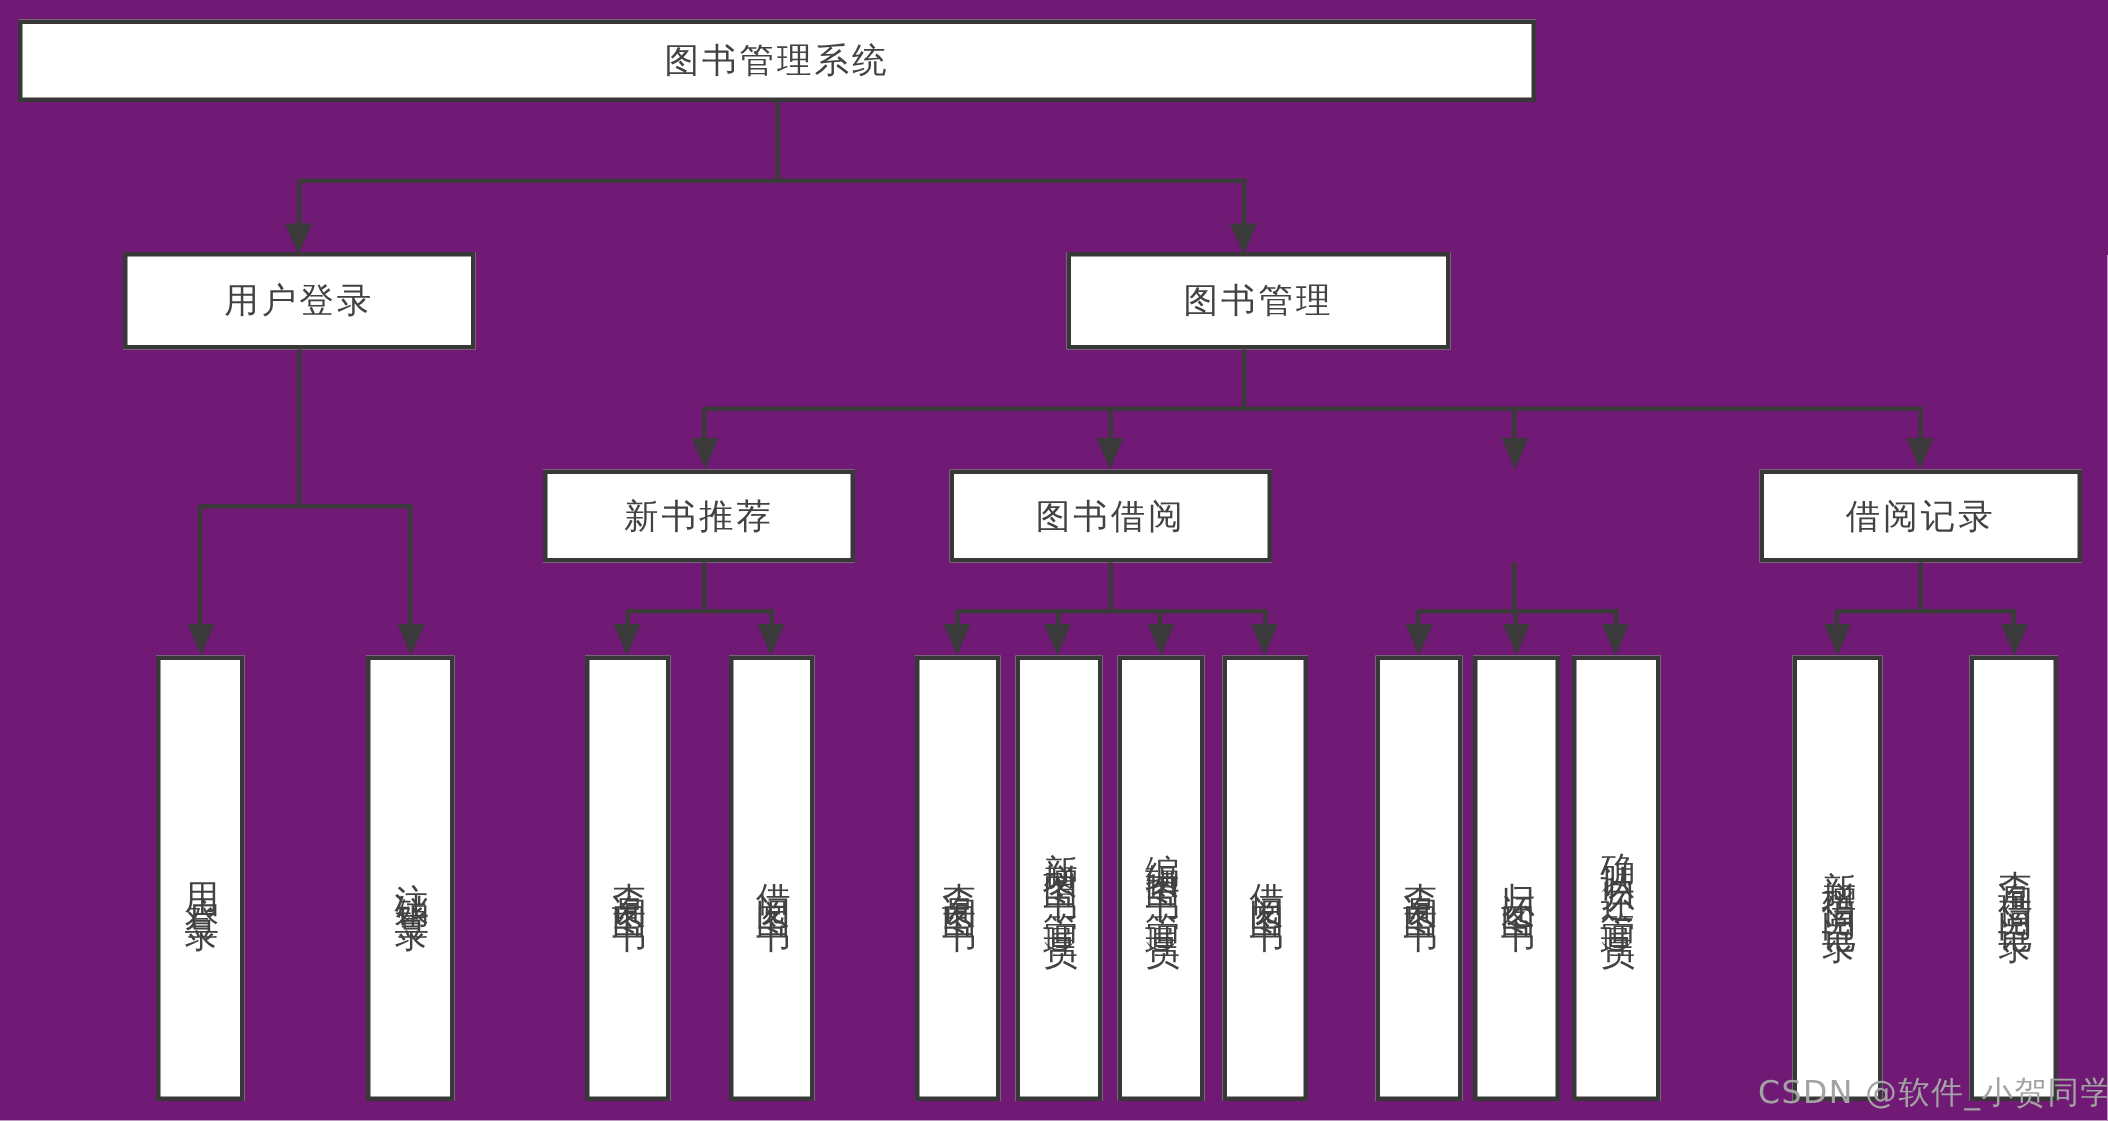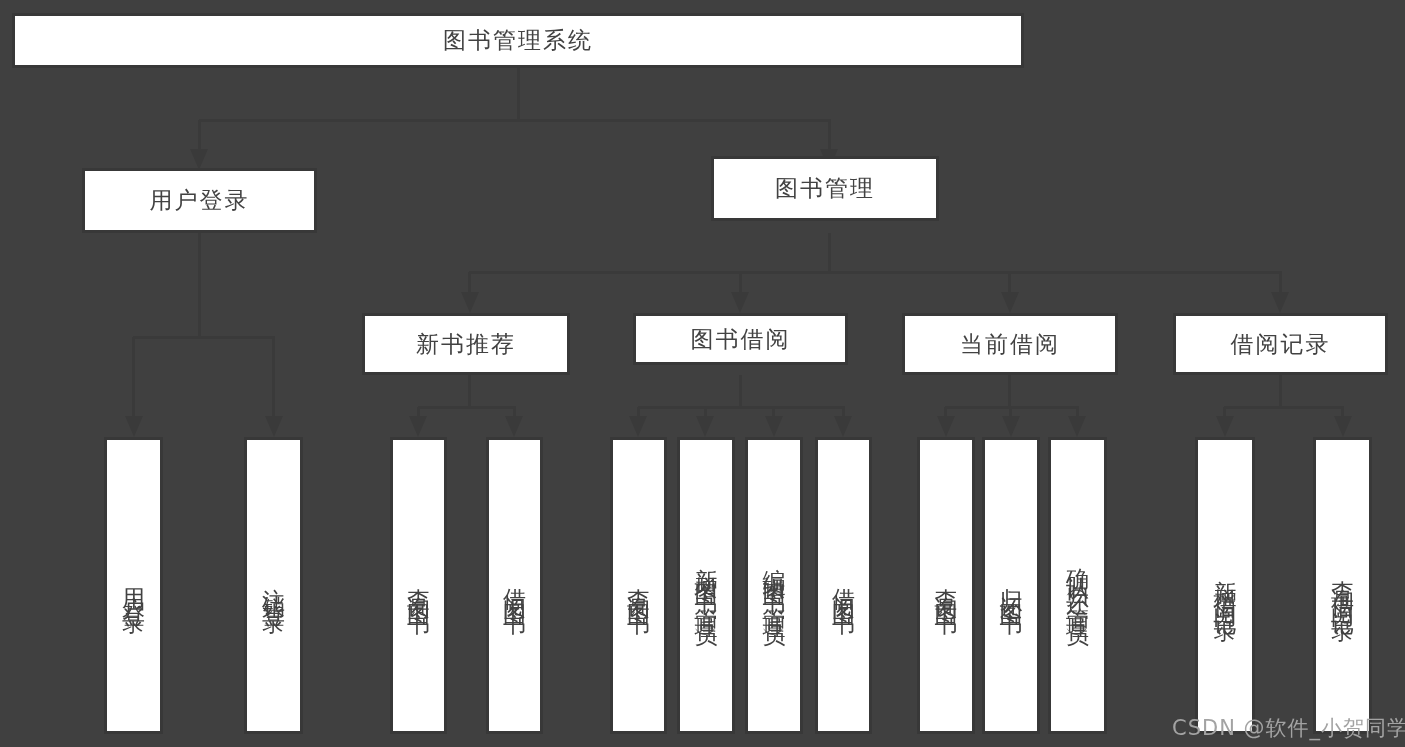--- a/index.html
+++ b/index.html
@@ -1,17 +1,17 @@
 <!DOCTYPE html>
 <html><head>
 <meta charset="utf-8">
 <style>
   html,body{margin:0;padding:0;background:#ffffff;}
   .canvas{
-    position:relative;width:1405px;height:747px;background:#404040;overflow:hidden;
+    position:relative;width:1405px;height:747px;background:#701a75;overflow:hidden;
     font-family:"DejaVu Sans","Liberation Sans",sans-serif;color:#3c3c3c;
   }
   .box{
     position:absolute;box-sizing:border-box;border:3px solid #383838;background:#ffffff;
     display:flex;align-items:center;justify-content:center;
   }
   .hlabel{font-size:23px;letter-spacing:2px;color:#424242;}
   .v .vlabel{
     writing-mode:vertical-rl;text-orientation:mixed;
     font-size:23px;letter-spacing:8px;line-height:1;color:#424242;
@@ -39,21 +39,21 @@
   <div class="vl" style="left:517px;top:68px;height:52px;"></div>
   <div class="hl" style="left:199px;top:119px;width:632px;"></div>
   <div class="vl" style="left:198px;top:120px;height:32px;"></div>
   <div class="ar" style="left:190px;top:149px;"></div>
   <div class="vl" style="left:828px;top:120px;height:32px;"></div>
   <div class="ar" style="left:820px;top:149px;"></div>
 
   <div class="box" style="left:82px;top:168px;width:235px;height:65px;">
     <span class="hlabel">用户登录</span>
   </div>
-  <div class="box" style="left:711px;top:156px;width:228px;height:65px;">
+  <div class="box" style="left:711px;top:168px;width:256px;height:65px;">
     <span class="hlabel">图书管理</span>
   </div>
 
   <div class="vl" style="left:198px;top:233px;height:104px;"></div>
   <div class="hl" style="left:133px;top:336px;width:142px;"></div>
   <div class="vl" style="left:132px;top:337px;height:82px;"></div>
   <div class="ar" style="left:125px;top:416px;"></div>
   <div class="vl" style="left:272px;top:337px;height:82px;"></div>
   <div class="ar" style="left:265px;top:416px;"></div>
 
@@ -64,25 +64,22 @@
   <div class="vl" style="left:739px;top:272px;height:22px;"></div>
   <div class="ar" style="left:731px;top:292px;"></div>
   <div class="vl" style="left:1008px;top:272px;height:22px;"></div>
   <div class="ar" style="left:1001px;top:292px;"></div>
   <div class="vl" style="left:1279px;top:272px;height:22px;"></div>
   <div class="ar" style="left:1271px;top:292px;"></div>
 
   <div class="box" style="left:362px;top:313px;width:208px;height:62px;">
     <span class="hlabel">新书推荐</span>
   </div>
-  <div class="box" style="left:633px;top:313px;width:215px;height:52px;">
+  <div class="box" style="left:633px;top:313px;width:215px;height:62px;">
     <span class="hlabel">图书借阅</span>
-  </div>
-  <div class="box" style="left:902px;top:313px;width:216px;height:62px;">
-    <span class="hlabel">当前借阅</span>
   </div>
   <div class="box" style="left:1173px;top:313px;width:215px;height:62px;">
     <span class="hlabel">借阅记录</span>
   </div>
 
   <div class="vl" style="left:468px;top:375px;height:33px;"></div>
   <div class="hl" style="left:418px;top:406px;width:98px;"></div>
   <div class="vl" style="left:417px;top:407px;height:11px;"></div>
   <div class="ar" style="left:409px;top:416px;"></div>
   <div class="vl" style="left:513px;top:407px;height:11px;"></div>

